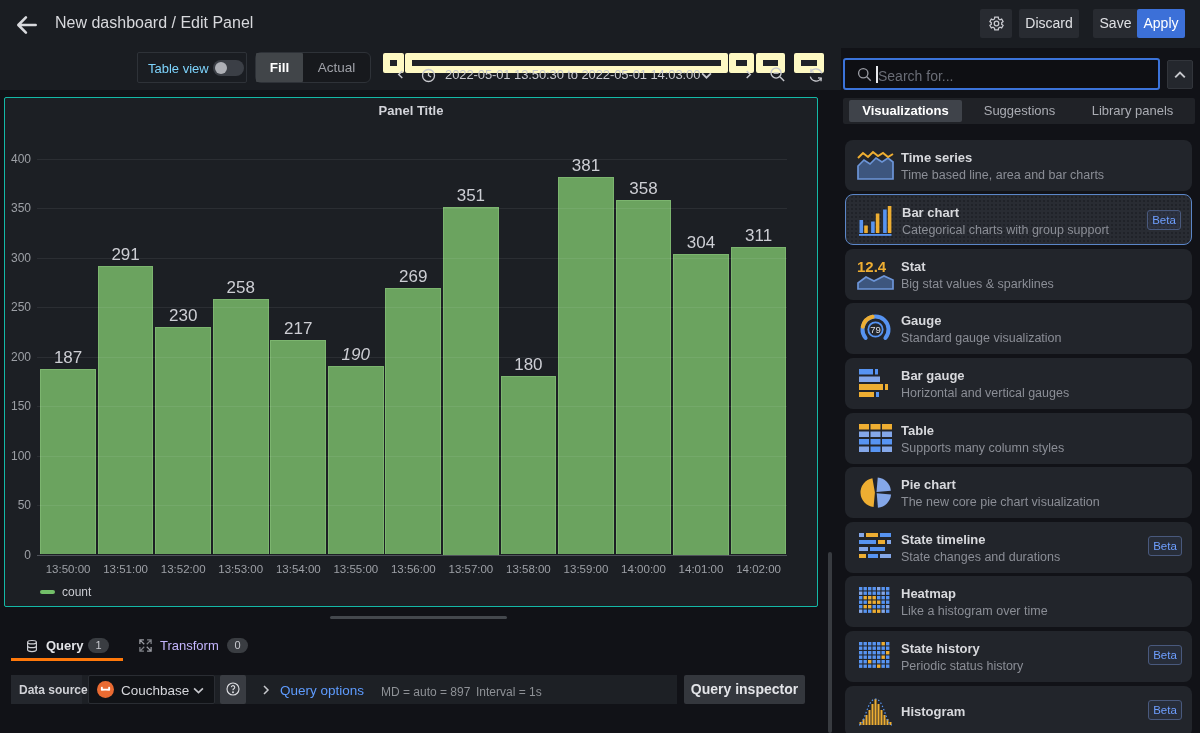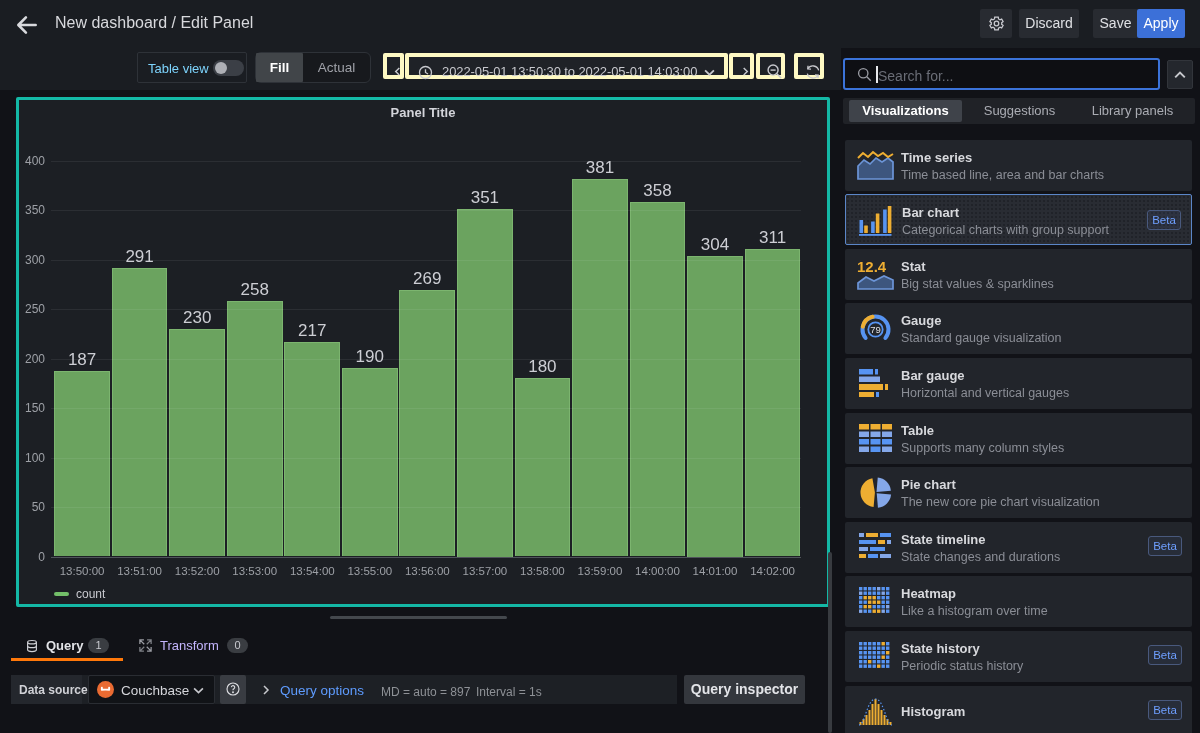--- a/index.html
+++ b/index.html
@@ -17,37 +17,37 @@
   .tvgroup { position:absolute; left:137px; top:52px; width:110px; height:31px;
     border:1px solid #2e3238; border-radius:2px; }
   .tvlabel { position:absolute; left:10px; top:8px; font-size:13px; color:#7dd3fc; }
   .toggle { position:absolute; left:75px; top:7px; width:31px; height:16px; background:#3b3f46;
     border-radius:9px; }
   .knob { position:absolute; left:2px; top:2px; width:12px; height:12px; background:#aeb0b6; border-radius:50%; }
   .segmented { position:absolute; left:255px; top:52px; width:116px; height:31px;
     border:1px solid #2e3238; border-radius:6px; background:#17191d; display:flex; }
   .seg { font-size:13.5px; text-align:center; line-height:29px; color:#9fa1a8; }
   .seg.on { background:#414549; color:#fff; font-weight:bold; border-radius:1px; }
-  .tgrp { position:absolute; top:53px; height:26px; background:#1f2227; border:4px solid #fef9c3;
+  .tgrp { position:absolute; top:53px; height:20px; background:#1f2227; border:7px solid #fef9c3;
     border-radius:2px; color:#c7c8cd; }
   
-  #panel { position:absolute; left:16px; top:97px; width:814px; height:510px; background:#1c1f24;
-    border:3px solid #14b8a6; border-radius:2px; }
+  #panel { position:absolute; left:4px; top:97px; width:814px; height:510px; background:#1c1f24;
+    border:1px solid #14b8a6; border-radius:2px; }
   #ptitle { position:absolute; left:0; top:5px; width:100%; text-align:center; font-size:13px;
     font-weight:bold; color:#d3d4da; }
   .bar { position:absolute; background:#6ba35f; border:1px solid #7cb56f; border-bottom:none; z-index:1; }
   .vlabel { position:absolute; width:60px; text-align:center; font-size:17px; color:#cdced4; z-index:4; margin-top:3px; }
   .grid { position:absolute; left:32px; width:750px; height:1px; background:rgba(240,250,255,0.07); z-index:3; }
   .ylab { position:absolute; width:26px; text-align:right; font-size:12px; color:#9da0a6; }
   .xlab { position:absolute; width:70px; text-align:center; font-size:11.5px; color:#9da0a6; }
   .badge { display:inline-block; min-width:21px; height:15px; background:#3a3d42; border-radius:8px;
     color:#c9cad0; font-size:11px; text-align:center; line-height:15px; padding:0 6px; }
   
   #sidebar { position:absolute; left:841px; top:48px; width:359px; height:685px; background:#111217; }
-  .card { position:absolute; left:4px; width:347px; height:51px; background:#22252b; border-radius:2px; }
+  .card { position:absolute; left:4px; width:347px; height:51px; background:#22252b; border-radius:8px; }
   .card.sel { background:#292c33; border:1px solid #5b86c8;
     background-image:radial-gradient(rgba(10,12,16,0.30) 0.8px, transparent 1px); background-size:4px 4px; }
   .cicon { position:absolute; left:12px; top:10px; width:37px; height:31px; }
   .cname { position:absolute; left:56px; top:10px; font-size:13px; font-weight:bold; color:#d8d9dd; }
   .cdesc { position:absolute; left:56px; top:28px; font-size:12.5px; color:#8b8e96; }
   .beta { position:absolute; right:10px; top:14.5px; width:34px; height:20px; border:1px solid #49597d;
     border-radius:3px; background:rgba(110,159,255,0.07); color:#6e9fff; font-size:11.5px;
     text-align:center; line-height:18px; }
 </style>
 </head>
@@ -137,21 +137,21 @@
       <div class="bar" style="left:495.5px; top:278.3px; width:55.8px; height:178.2px;"></div>
       <div class="bar" style="left:553.1px; top:79.3px; width:55.8px; height:377.2px;"></div>
       <div class="bar" style="left:610.6px; top:102.1px; width:55.8px; height:354.4px;"></div>
       <div class="bar" style="left:668.1px; top:155.5px; width:55.8px; height:301.0px;"></div>
       <div class="bar" style="left:725.7px; top:148.6px; width:55.8px; height:307.9px;"></div>
       <div class="vlabel" style="left:33.1px; top:247.4px;">187</div>
       <div class="vlabel" style="left:90.6px; top:144.4px;">291</div>
       <div class="vlabel" style="left:148.2px; top:204.8px;">230</div>
       <div class="vlabel" style="left:205.7px; top:177.1px;">258</div>
       <div class="vlabel" style="left:263.3px; top:217.7px;">217</div>
-      <div class="vlabel" style="left:320.8px; top:244.4px;">190</div>
+      <div class="vlabel" style="left:320.8px; top:244.4px;font-style:italic;">190</div>
       <div class="vlabel" style="left:378.3px; top:166.2px;">269</div>
       <div class="vlabel" style="left:435.9px; top:85.0px;">351</div>
       <div class="vlabel" style="left:493.4px; top:254.3px;">180</div>
       <div class="vlabel" style="left:551.0px; top:55.3px;">381</div>
       <div class="vlabel" style="left:608.5px; top:78.1px;">358</div>
       <div class="vlabel" style="left:666.0px; top:131.5px;">304</div>
       <div class="vlabel" style="left:723.6px; top:124.6px;">311</div>
       </div>
       <div id="axes">
       <div style="position:absolute; left:32px; top:456.5px; width:750px; height:1px; background:rgba(200,205,215,0.30);"></div>

